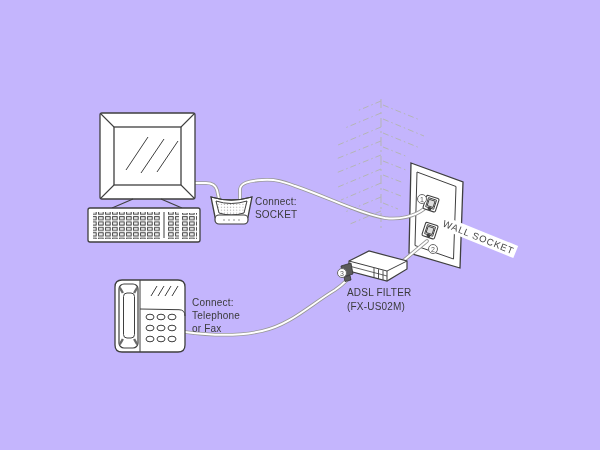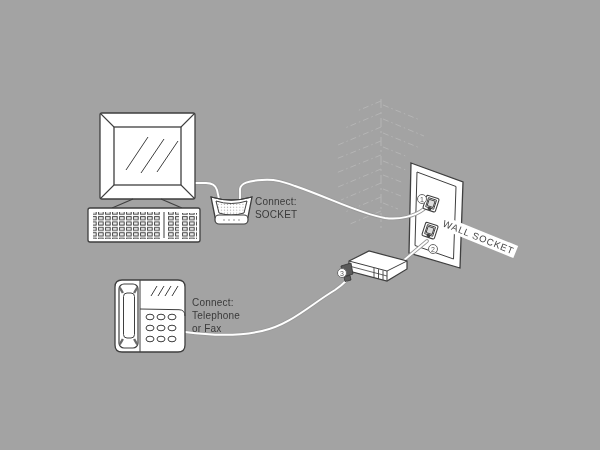--- a/index.html
+++ b/index.html
@@ -1,17 +1,17 @@
 <!DOCTYPE html>
 <html><head>
 <meta charset="utf-8">
 <style>
   html,body{margin:0;padding:0;background:#fff;}
   #canvas{
-    position:relative;width:600px;height:450px;background:#a3a3a3;overflow:hidden;
+    position:relative;width:600px;height:450px;background:#c4b5fd;overflow:hidden;
     font-family:"Liberation Sans", sans-serif;color:#3a3a3a;
   }
   #art{position:absolute;left:0;top:0;}
   .label{
     position:absolute;font-size:10px;line-height:13px;color:#3a3a3a;
     white-space:nowrap;letter-spacing:0.2px;
   }
   .label div{white-space:nowrap;}
   #wall-socket-label{
     left:444px;top:216px;transform:rotate(22deg);transform-origin:0 0;
@@ -189,20 +189,24 @@
     <div>Connect:</div>
     <div>SOCKET</div>
   </div>
 
   <div class="label" id="phone-label">
     <div>Connect:</div>
     <div>Telephone</div>
     <div>or Fax</div>
   </div>
 
+  <div class="label" id="filter-label">
+    <div>ADSL FILTER</div>
+    <div>(FX-US02M)</div>
+  </div>
 
   <div class="label" id="wall-socket-label">WALL SOCKET</div>
 
   <span class="callout" id="callout-1">1</span>
   <span class="callout" id="callout-2">2</span>
   <span class="callout" id="callout-3">3</span>
 
 </div>
 
 </body></html>

